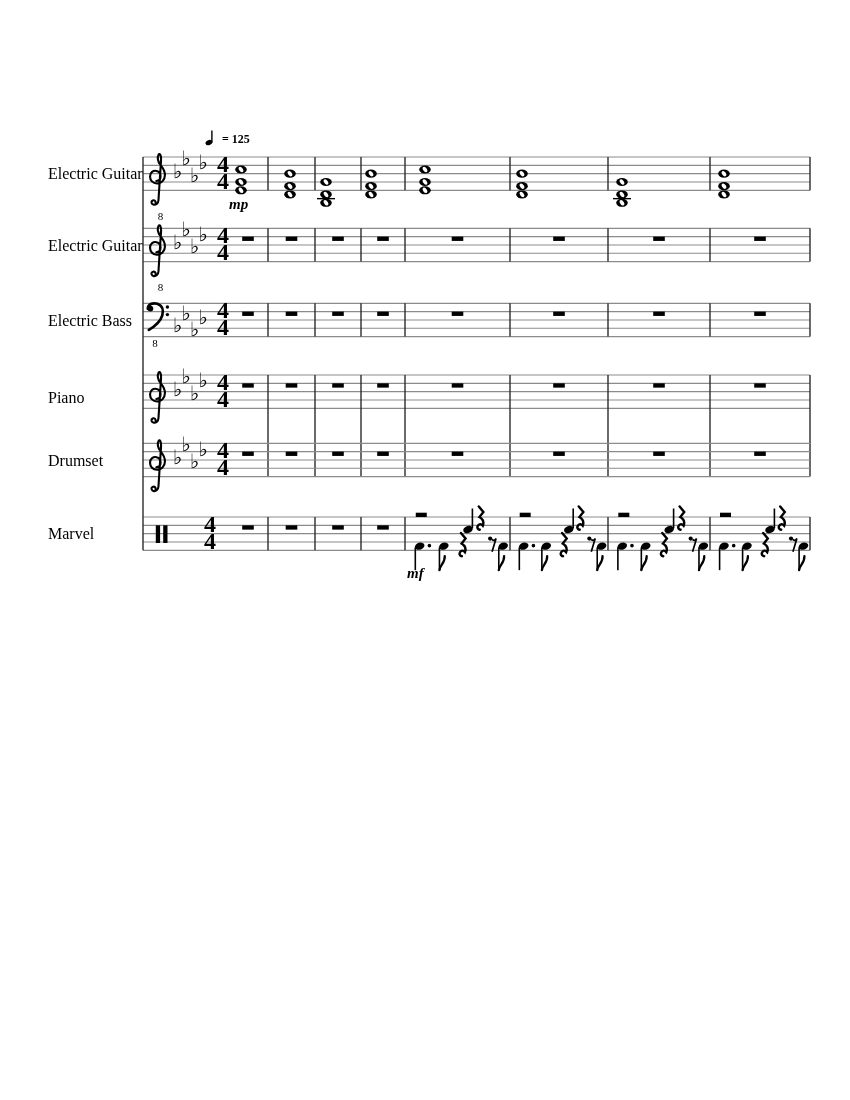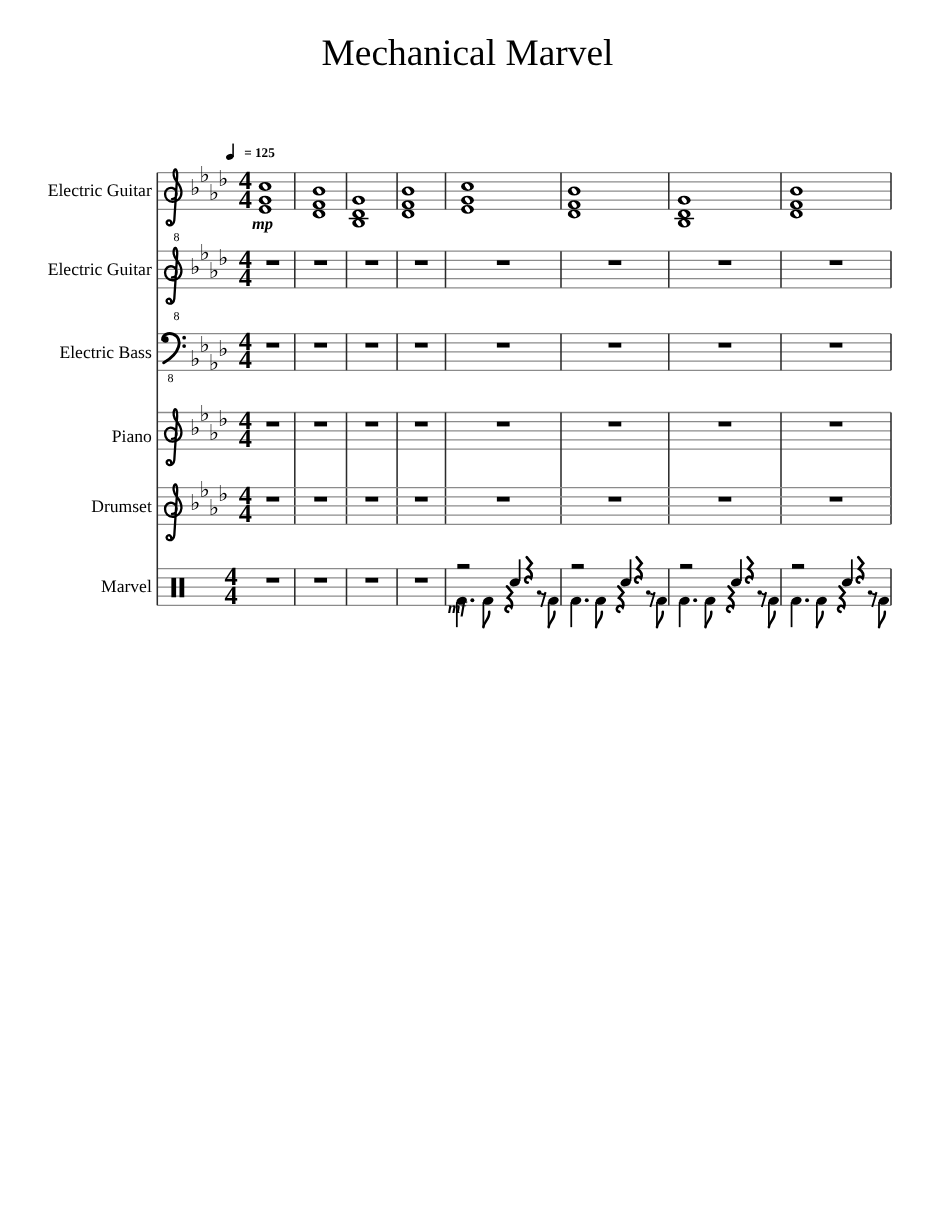--- a/index.html
+++ b/index.html
@@ -1,29 +1,29 @@
 <!DOCTYPE html>
 <html><head>
 <meta charset="utf-8">
 <style>
   html,body{margin:0;padding:0;background:#e8e8e8;}
   .page{position:relative;width:850px;height:1100px;background:#fff;overflow:hidden;
         font-family:"Liberation Serif",serif;color:#000;}
   #score{position:absolute;left:0;top:0;}
   .title{position:absolute;top:30px;left:0;right:0;text-align:center;
          font-size:34px;font-family:"Liberation Serif",serif;}
-  .ilabel{position:absolute;left:0;width:138px;text-align:right;font-size:16px;
-          font-family:"Liberation Serif",serif;white-space:nowrap;}
+  .ilabel{position:absolute;left:0;width:138px;text-align:left;font-size:16px;
+          font-family:"Liberation Serif",serif;white-space:nowrap;padding-left:48px;}
   .tempo{position:absolute;left:205px;top:129px;display:flex;align-items:flex-end;
          gap:6px;font-weight:bold;font-size:12px;font-family:Liberation Serif, serif;}
   .tempo svg{display:block;margin-bottom:1px;}
   .dyn{position:absolute;font-style:italic;font-weight:bold;font-size:15px;
        font-family:"Liberation Serif",serif;}
   .dyn-mp{left:229px;top:196px;}
-  .dyn-mf{left:407px;top:545px;}
+  .dyn-mf{left:407px;top:565px;}
 </style>
 </head>
 <body>
 
 <div class="page">
 
   <svg id="score" width="850" height="660">
       <g>
         <line x1="143" y1="157" x2="810" y2="157" stroke="#8b8b8b" stroke-width="1.15"></line>
         <line x1="143" y1="165.33" x2="810" y2="165.33" stroke="#8b8b8b" stroke-width="1.15"></line>
@@ -333,21 +333,20 @@
         <g transform="translate(789 536)">
           <circle cx="2" cy="2.6" r="2.1" fill="#000000"></circle>
           <path d="M3.9,3.4 C5.3,4.9 6.9,4.7 7.9,2.4 L3.9,15.8" fill="none" stroke="#000000" stroke-width="1.7"></path>
         </g>
         <ellipse cx="803.5" cy="546.155" rx="4.9" ry="3.5" fill="#000000" transform="rotate(-20 803.5 546.155)"></ellipse>
         <line x1="799.1" y1="547.355" x2="799.1" y2="570.155" stroke="#000000" stroke-width="1.6"></line>
         <path d="M799.1,570.155 c 0.3,-5 5.8,-7 5.3,-14" fill="none" stroke="#000000" stroke-width="2.3" stroke-linecap="round"></path>
       </g>
     </svg>
 
-  <div class="title">Mechanical Marvel</div>
 
   <div class="tempo">
     <svg width="11" height="17" viewBox="0 0 11 17">
       <rect x="6.2" y="1.5" width="1.4" height="12.2" fill="#000"></rect>
       <ellipse cx="3.9" cy="13.6" rx="3.5" ry="2.5" fill="#000" transform="rotate(-20 3.9 13.6)"></ellipse>
     </svg>
     <span>= 125</span>
   </div>
 
   <div class="ilabel" style="top:165px">Electric Guitar</div>

